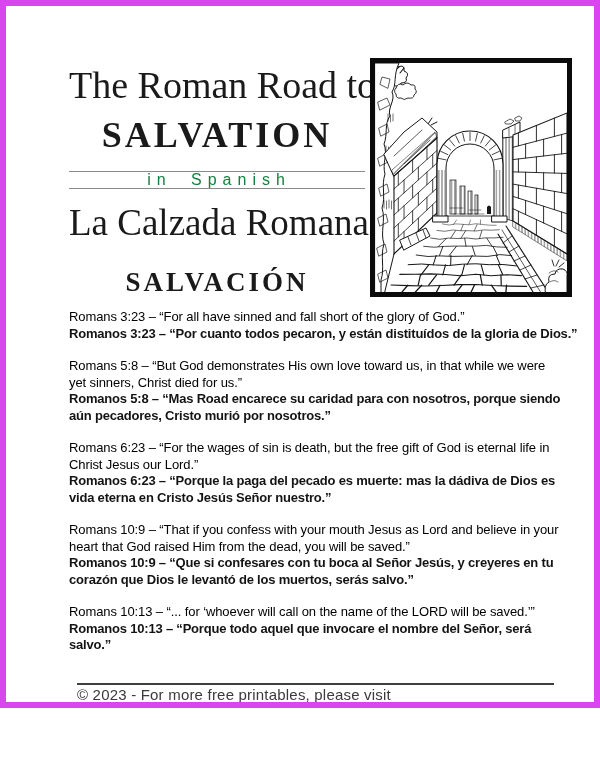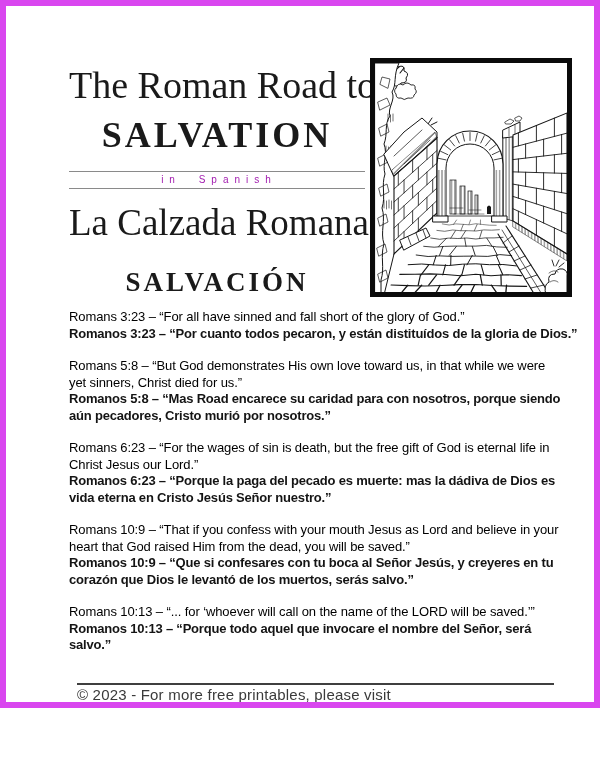--- a/index.html
+++ b/index.html
@@ -9,21 +9,21 @@
         border:6px solid #d946ef;background:#ffffff;overflow:hidden;}
 
   
   .titles{position:absolute;left:63px;top:54px;width:296px;text-align:center;color:#1a1a1a;}
   .t1,.t3{font-family:"Liberation Serif","DejaVu Serif",serif;font-weight:400;white-space:nowrap;}
   .t2,.t4{font-family:"Liberation Serif","DejaVu Serif",serif;font-weight:700;white-space:nowrap;}
   .t1{font-size:38px;height:50px;line-height:50px;}
   .t2{font-size:36px;height:51px;line-height:51px;letter-spacing:3px;}
   .rule{height:1px;background:#8a8a8a;}
   .rule-top{margin-top:10px;}
-  .sub{font-size:10px;height:16px;line-height:16px;letter-spacing:6px;word-spacing:9px;color:#a21caf;padding-left:4px;}
+  .sub{font-size:16px;height:16px;line-height:16px;letter-spacing:6px;word-spacing:9px;color:#15803d;padding-left:4px;}
   .t3{font-size:37px;height:55px;line-height:58px;margin-top:5px;}
   .t4{font-size:27px;height:56px;line-height:60px;letter-spacing:3px;margin-top:3px;}
 
   
   .art{position:absolute;left:364px;top:52px;width:202px;height:239px;margin:0;}
 
   
   .verses{position:absolute;left:63px;top:303px;}
   .pair{margin:0 0 16px 0;}
   .pair p{margin:0;font-size:13px;line-height:16.5px;white-space:pre;}

